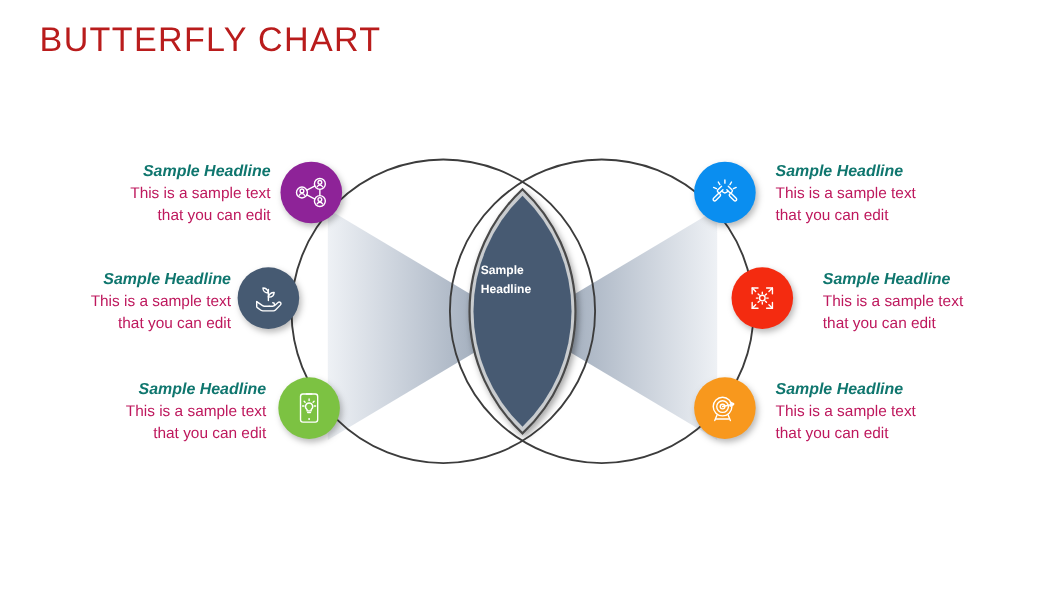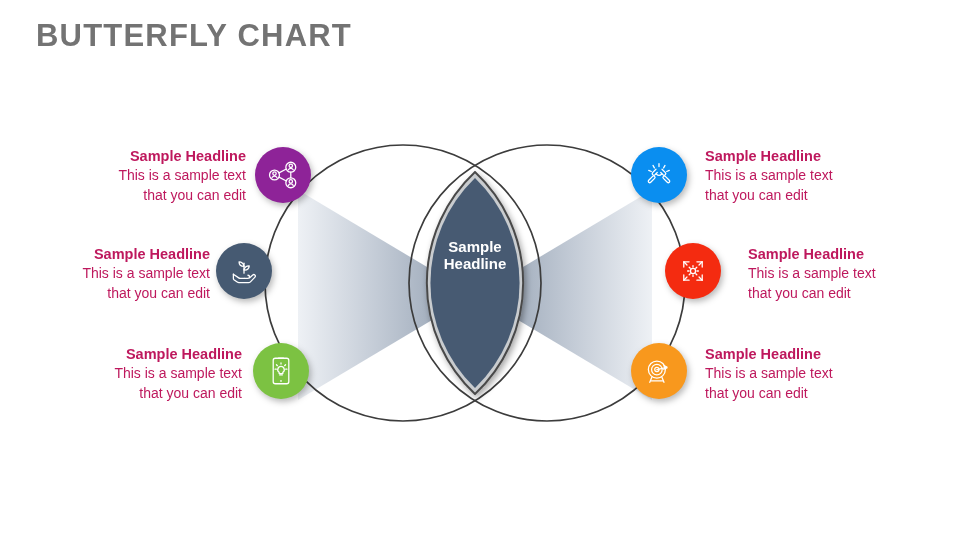--- a/index.html
+++ b/index.html
@@ -7,36 +7,37 @@
   body{
     background:#ffffff;
     font-family:"Liberation Sans", sans-serif;
     overflow:hidden;
     position:relative;
   }
   #page-title{
     position:absolute;
     left:36px; top:18px;
     font-size:31px;
-    font-weight:bold;
+    font-weight:normal;
     letter-spacing:1.2px;
-    color:#737373;
+    color:#b91c1c;
   }
   #diagram{
     position:absolute;
     left:0; top:0;
     width:960px; height:540px;
   }
   .txt-block{ position:absolute; width:210px; }
   .txt-block .hl{
     font-size:14.5px;
     font-weight:bold;
-    color:#be185d;
+    color:#0f766e;
     line-height:19px;
     white-space:nowrap;
+    font-style:italic;
   }
   .txt-block .bd{
     font-size:14px;
     color:#be185d;
     line-height:19.5px;
     white-space:nowrap;
   }
   .left-txt{ text-align:right; }
   .right-txt{ text-align:left; }
 
@@ -46,22 +47,21 @@
     border-radius:50%;
     display:flex; align-items:center; justify-content:center;
     filter:drop-shadow(2px 3px 3px rgba(0,0,0,0.28));
   }
   .ic svg{ width:34px; height:34px; display:block; }
 
   #center-label{
     position:absolute;
     left:437px; top:238px;
     width:76px;
-    text-align:center;
-    font-size:15px;
+    font-size:11px;
     font-weight:bold;
     color:#ffffff;
     line-height:17px;
     pointer-events:none;
   }
 </style>
 </head>
 <body>
 
 <div id="page-title">BUTTERFLY CHART</div>

